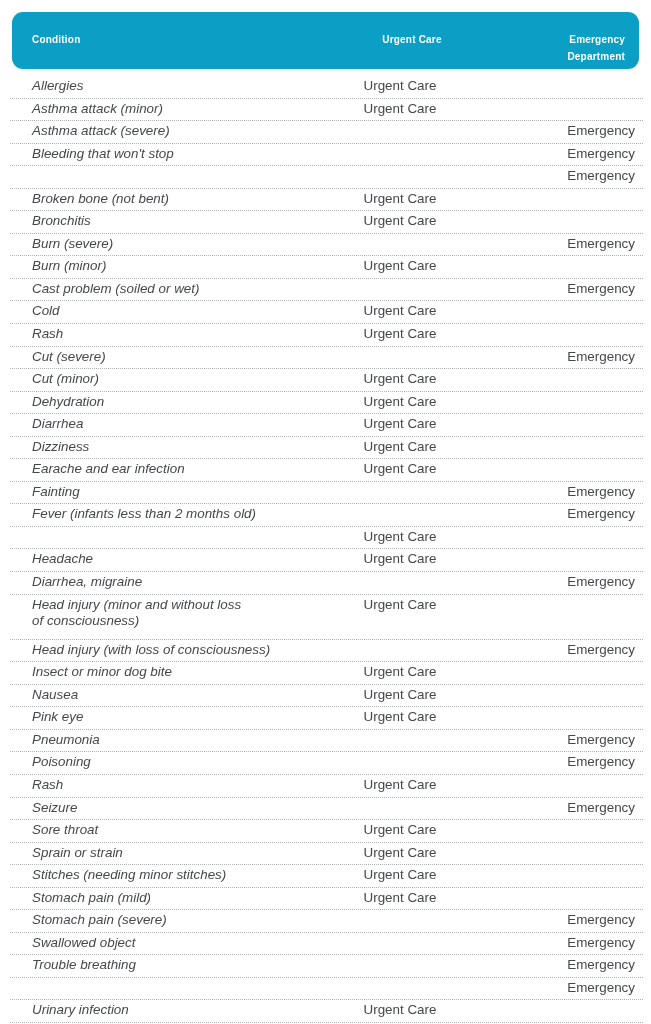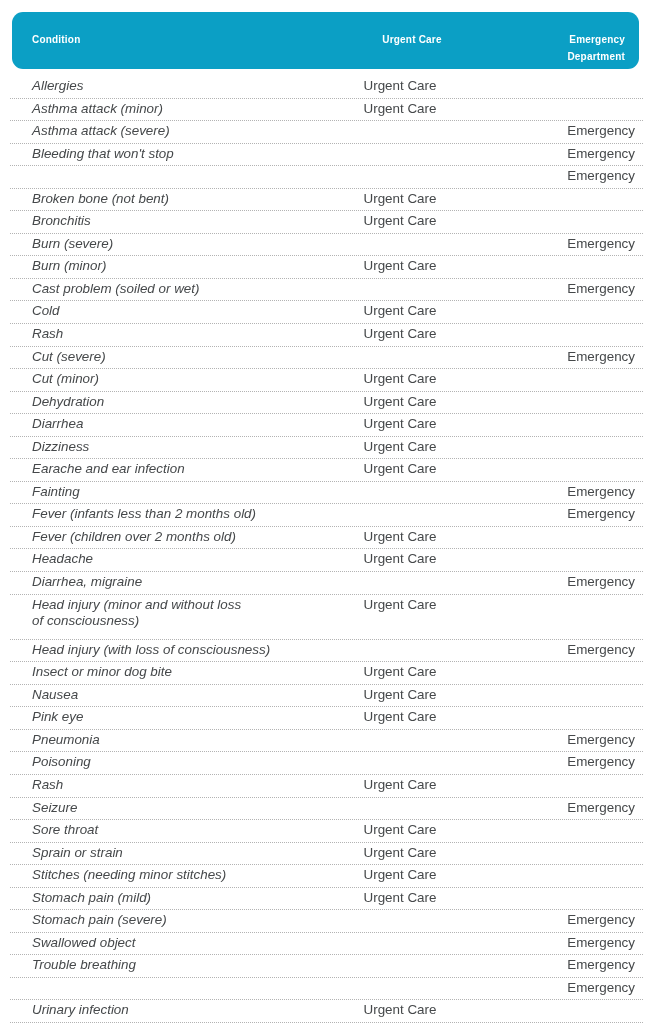--- a/index.html
+++ b/index.html
@@ -216,21 +216,20 @@
         <div class="cell cell-condition">Fainting</div>
         <div class="cell cell-urgent"></div>
         <div class="cell cell-emergency">Emergency</div>
       </div>
       <div class="row">
         <div class="cell cell-condition">Fever (infants less than 2 months old)</div>
         <div class="cell cell-urgent"></div>
         <div class="cell cell-emergency">Emergency</div>
       </div>
       <div class="row">
-        <div class="cell cell-condition">Fever (children over 2 months old)</div>
         <div class="cell cell-urgent">Urgent Care</div>
         <div class="cell cell-emergency"></div>
       </div>
       <div class="row">
         <div class="cell cell-condition">Headache</div>
         <div class="cell cell-urgent">Urgent Care</div>
         <div class="cell cell-emergency"></div>
       </div>
       <div class="row">
         <div class="cell cell-condition">Diarrhea, migraine</div>

